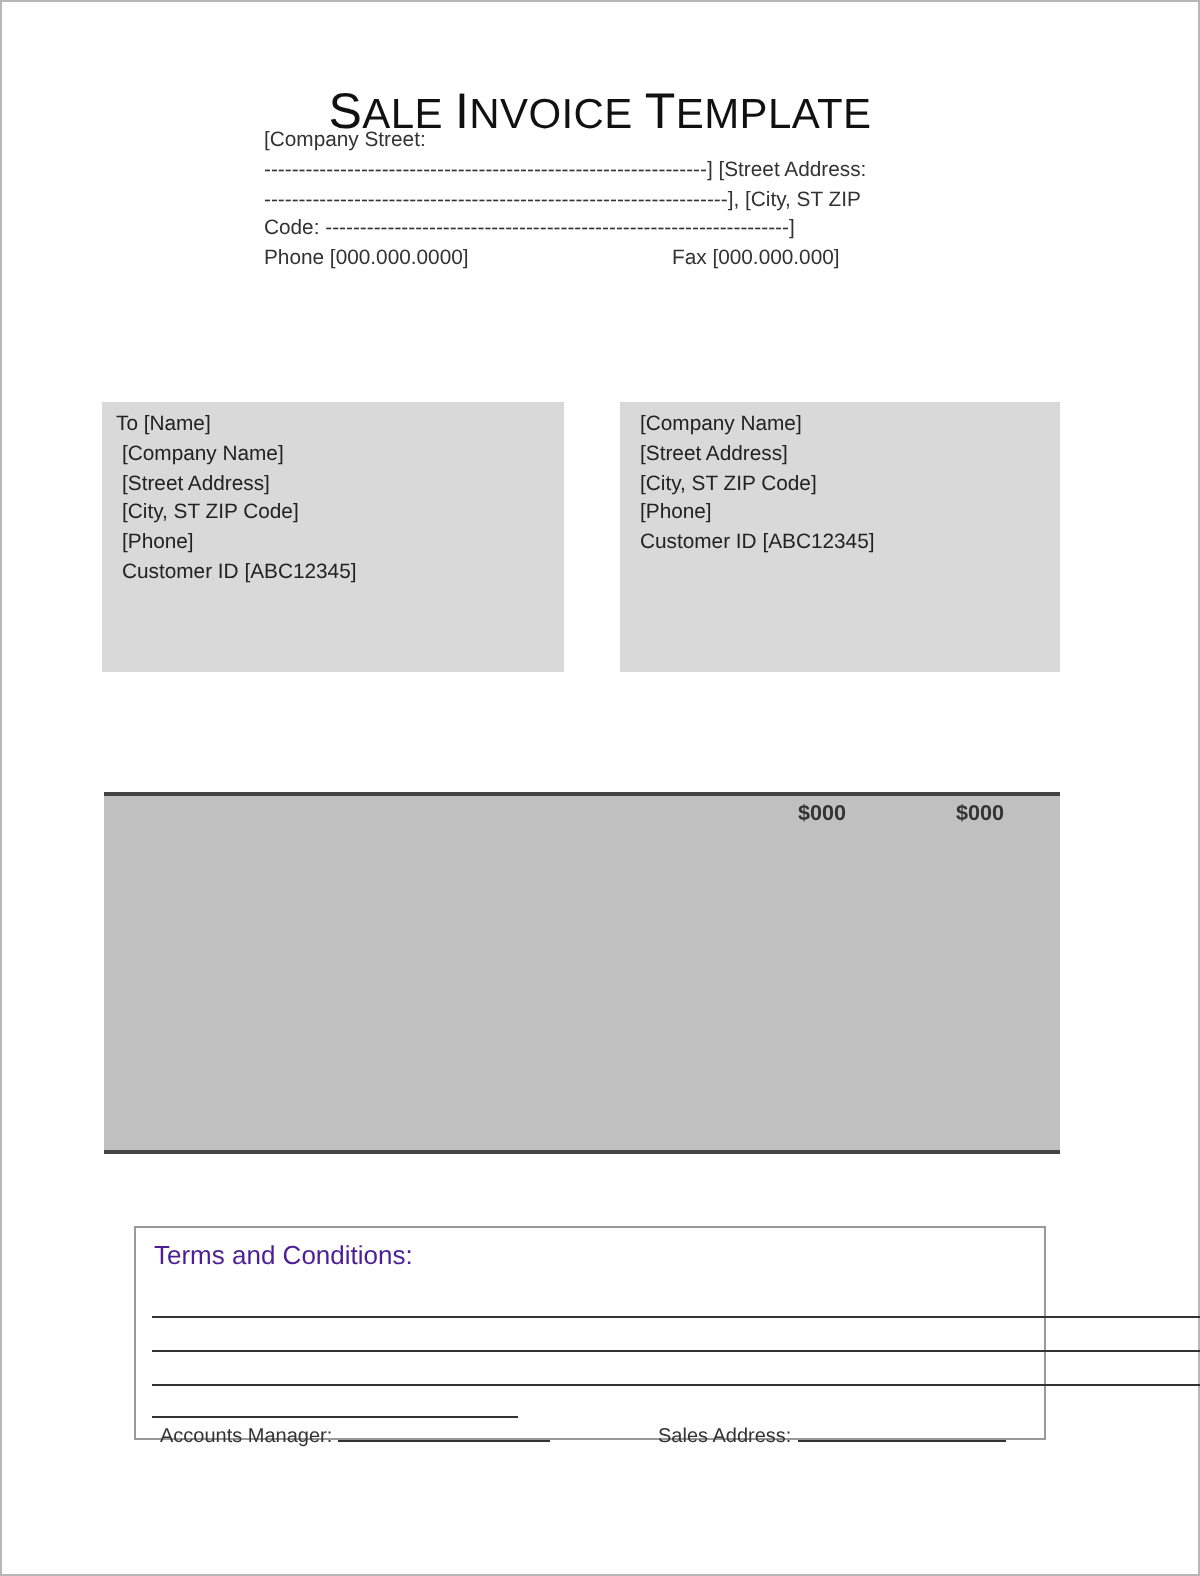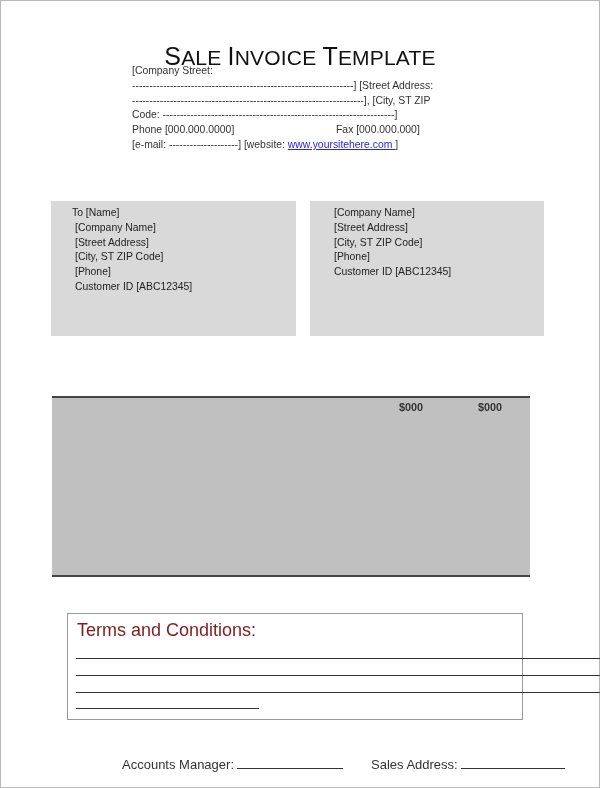--- a/index.html
+++ b/index.html
@@ -24,21 +24,21 @@
     position:absolute; left:132px; top:64px; width:330px;
     font-size:10.4px; line-height:14.8px; color:#333;
     white-space:nowrap;
   }
   .company .row { display:block; position:relative; }
   .company .fax { position:absolute; left:204px; top:0; }
   .company a { color:#2626d9; text-decoration:underline; }
   .addr-box {
     position:absolute; top:201px; height:135px;
     background:#d9d9d9;
-    font-size:10.4px; line-height:14.8px; color:#222;padding-left:14px;
+    font-size:10.4px; line-height:14.8px; color:#222;
   }
   .addr-box.to { left:51px; width:231px; }
   .addr-box.ship { left:310px; width:220px; }
   .addr-box .inner { padding:5px 0 0 7px; }
   .addr-box .line { display:block; white-space:nowrap; }
   .addr-box .line.indent { padding-left:3px; }
   .items {
     position:absolute; left:52px; top:396px; width:478px; height:181px;
     background:#c0c0c0;
     border-top:2px solid #444;
@@ -48,27 +48,27 @@
   .items .amt {
     position:absolute; top:3px; font-size:10.8px; font-weight:bold; color:#333;margin-left:30px;
   }
   .items .amt1 { left:317px; }
   .items .amt2 { left:396px; }
   .terms {
     position:absolute; left:67px; top:613px; width:456px; height:107px;
     border:1px solid #999; box-sizing:border-box;
   }
   .terms .heading {
-    position:absolute; left:9px; top:6px; font-size:18px; color:#7f1d1d;
+    position:absolute; left:9px; top:6px; font-size:13px; color:#4c1d95;
   }
   .terms-line {
     position:absolute; left:76px; height:0; border-top:1.5px solid #333;
   }
   .sig {
-    position:absolute; top:757px; font-size:13px; color:#333; white-space:nowrap;margin-left:42px;
+    position:absolute; top:711px; font-size:10px; color:#333; white-space:nowrap;
   }
   .sig .blank {
     display:inline-block; border-bottom:1px solid #333; vertical-align:baseline;
     height:9px; margin-left:3px;
   }
 </style>
 </head>
 <body>
 
 <div class="page-frame"></div>
@@ -80,25 +80,20 @@
 </div>
 
 <div class="company">
   <span class="row">[Company Street:</span>
   <span class="row">----------------------------------------------------------------] [Street Address:</span>
   <span class="row">-------------------------------------------------------------------], [City, ST ZIP</span>
   <span class="row">Code: -------------------------------------------------------------------]</span>
   <span class="row">
     <span>Phone [000.000.0000]</span>
     <span class="fax">Fax [000.000.000]</span>
-  </span>
-  <span class="row">
-    <span>[e-mail: --------------------]</span>
-    <span>[website:</span>
-    <a>www.yoursitehere.com </a><span>]</span>
   </span>
 </div>
 
 <div class="addr-box to">
   <div class="inner">
     <span class="line">To [Name]</span>
     <span class="line indent">[Company Name]</span>
     <span class="line indent">[Street Address]</span>
     <span class="line indent">[City, ST ZIP Code]</span>
     <span class="line indent">[Phone]</span>

